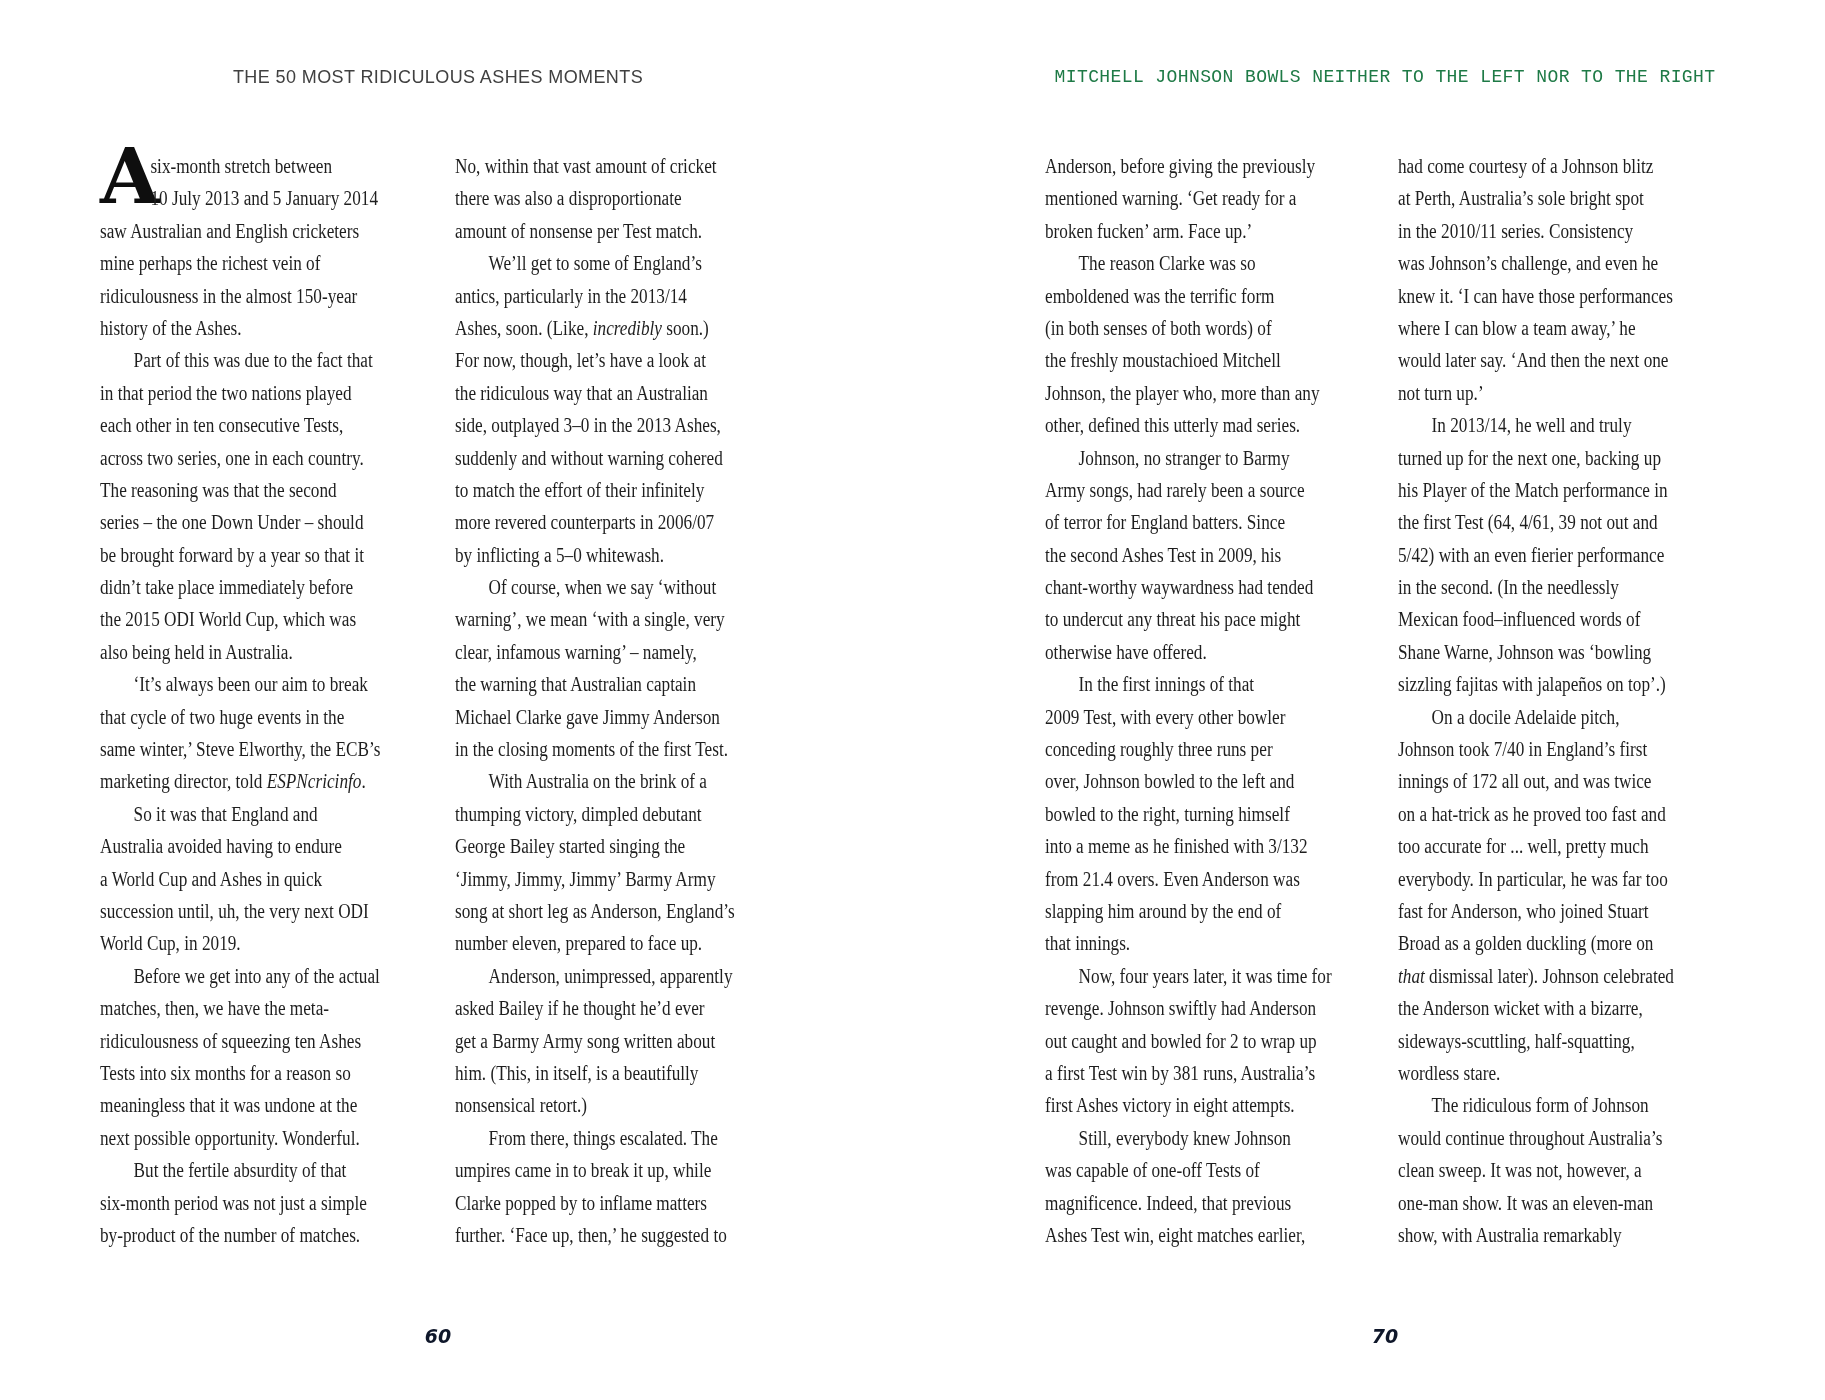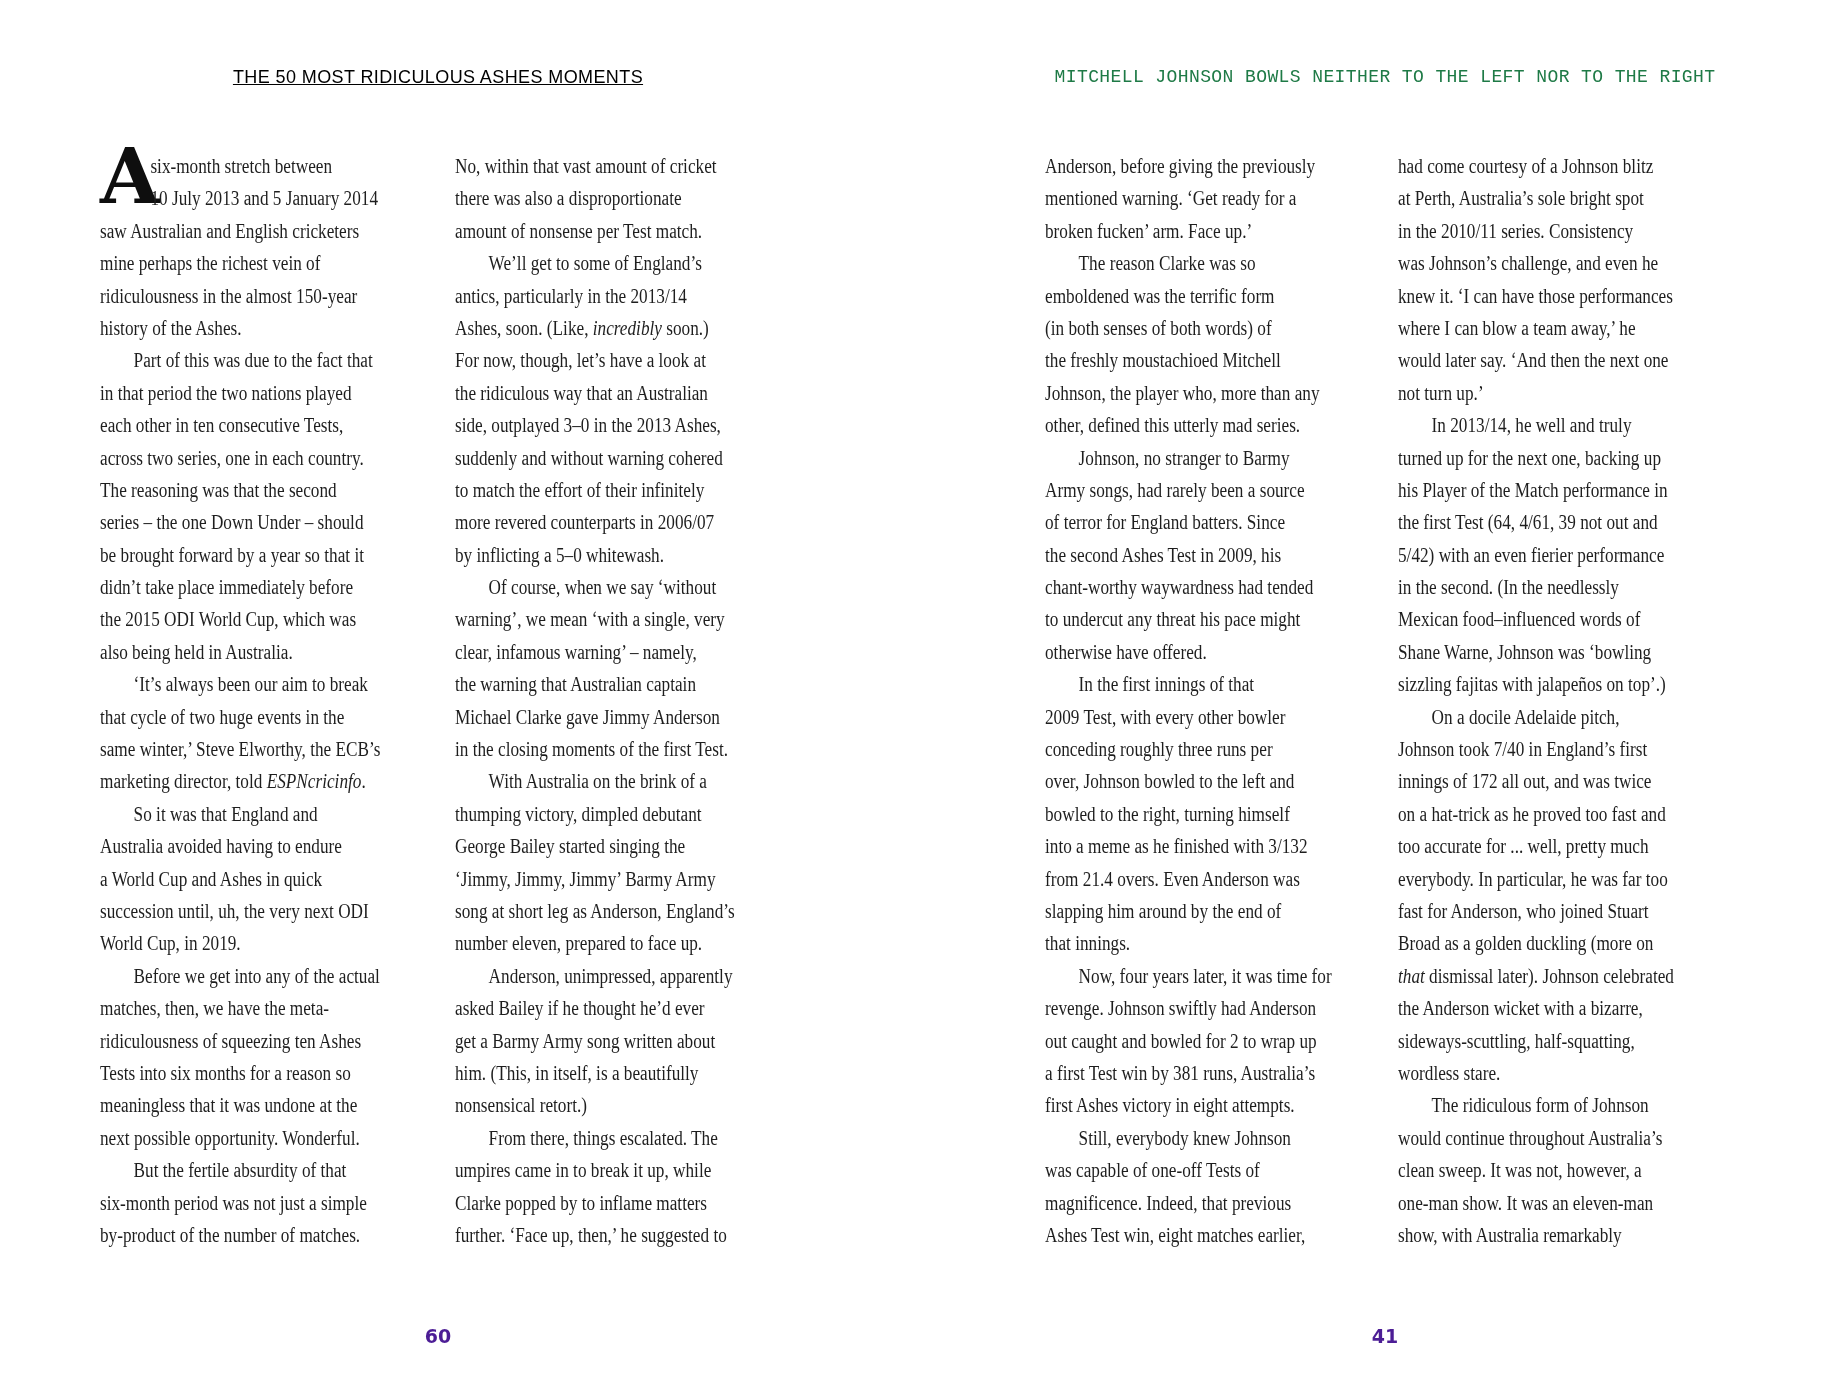--- a/index.html
+++ b/index.html
@@ -29,29 +29,29 @@
   .line.indent{padding-left:40px;}
   .line.dc-offset{padding-left:60px;}
   .dropcap{
     position:absolute;left:100px;top:138px;
     font-family:"DejaVu Serif", serif;font-weight:bold;
     font-size:77px;line-height:1;color:#0e0e0e;
   }
   .pagenum{
     position:absolute;top:1325px;width:80px;text-align:center;
     font-family:"DejaVu Sans", sans-serif;font-weight:bold;
-    font-size:19px;color:#4c1d95;
+    font-size:19px;color:#0f172a;font-style:italic;
   }
   #pn-left{left:398px;}
   #pn-right{left:1345px;}
 </style>
 </head>
 <body>
 
-<div class="runhead" id="head-left" style="color: #000000; text-decoration: underline;">THE 50 MOST RIDICULOUS ASHES MOMENTS</div>
+<div class="runhead" id="head-left" style="color: #404040;">THE 50 MOST RIDICULOUS ASHES MOMENTS</div>
 
 <div class="runhead" id="head-right" style="color: rgb(30, 122, 70); font-family: Liberation Mono, monospace;">MITCHELL JOHNSON BOWLS NEITHER TO THE LEFT NOR TO THE RIGHT</div>
 
 <div class="dropcap">A</div>
 
 <div class="textcol" id="c1">
     <div class="line dc-offset"><span>six-month stretch between</span></div>
     <div class="line dc-offset"><span>10 July 2013 and 5 January 2014</span></div>
     <div class="line"><span>saw Australian and English cricketers</span></div>
     <div class="line"><span>mine perhaps the richest vein of</span></div>
@@ -193,13 +193,13 @@
     <div class="line"><span>wordless stare.</span></div>
     <div class="line indent"><span>The ridiculous form of Johnson</span></div>
     <div class="line"><span>would continue throughout Australia’s</span></div>
     <div class="line"><span>clean sweep. It was not, however, a</span></div>
     <div class="line"><span>one-man show. It was an eleven-man</span></div>
     <div class="line"><span>show, with Australia remarkably</span></div>
   </div>
 
 <div class="pagenum" id="pn-left">60</div>
 
-<div class="pagenum" id="pn-right">41</div>
+<div class="pagenum" id="pn-right">70</div>
 
 </body></html>

